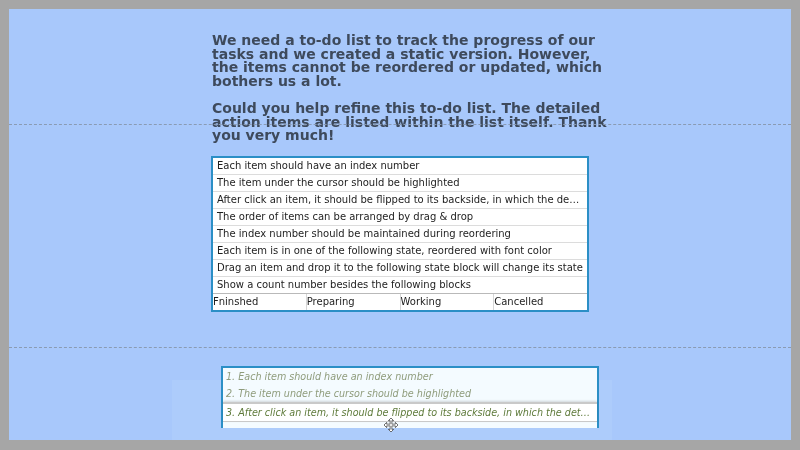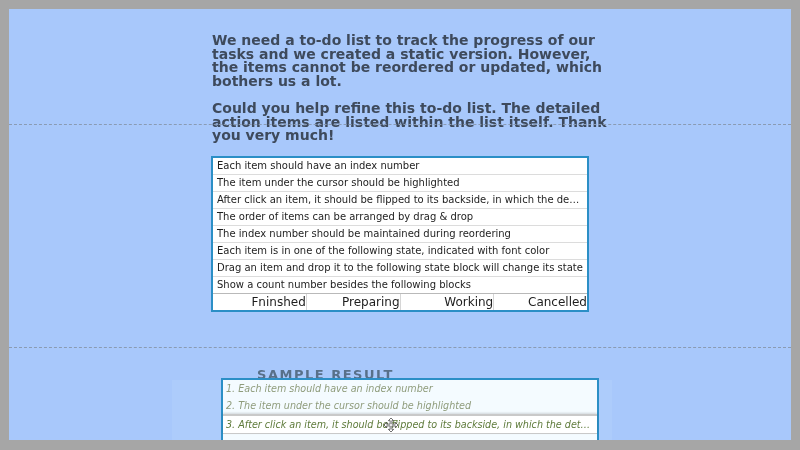--- a/index.html
+++ b/index.html
@@ -28,34 +28,34 @@
     border: 2px solid #2b8fc6; background: #ffffff;
   }
   .task-row {
     height: 16px; line-height: 16px; font-size: 10px; color: #1d1d1d;
     padding: 0 4px; border-bottom: 1px solid #dcdcdc;
     white-space: nowrap; overflow: hidden; text-overflow: ellipsis;
     cursor: pointer;
   }
   .state-bar { display: flex; border-top: 1px solid #b9b9b9; }
   .state-btn {
-    flex: 1; text-align: right; font-size: 12px; color: #1d1d1d;
+    flex: 1; text-align: left; font-size: 10px; color: #1d1d1d;
     height: 16px; line-height: 16px; border-left: 1px solid #d6d6d6; cursor: pointer;
   }
   .state-btn:first-child { border-left: none; }
   .sample-title {
     position: absolute; left: 0; width: 633px; top: 358px; text-align: center;
     font-size: 13px; font-weight: bold; letter-spacing: 1.5px; color: #587089;
   }
   .sample-glow {
     position: absolute; left: 163px; top: 371px; width: 440px; height: 70px;
     background: #adccfb;
   }
   .sample-box {
-    position: absolute; left: 212px; top: 369px; width: 374px; height: 60px;
+    position: absolute; left: 212px; top: 357px; width: 374px; height: 60px;
     border: 2px solid #2b8fc6; border-bottom: none; background: #f4fbff;
   }
   .sample-row {
     height: 17px; line-height: 17px; font-size: 9.6px; font-style: italic;
     color: #8f9c7c; padding: 0 3px; white-space: nowrap; overflow: hidden;
     text-overflow: ellipsis; cursor: pointer;
   }
   .sample-row.active {
     color: #5e7a3a; background: #ffffff;
     border-top: 2px solid #c9c9c9; border-bottom: 1px solid #c9c9c9;
@@ -76,21 +76,21 @@
   </div>
 
   <div class="divider" style="top:115px;"></div>
 
   <div class="task-box">
     <div class="task-row">Each item should have an index number</div>
     <div class="task-row">The item under the cursor should be highlighted</div>
     <div class="task-row">After click an item, it should be flipped to its backside, in which the detailed description is shown</div>
     <div class="task-row">The order of items can be arranged by drag &amp; drop</div>
     <div class="task-row">The index number should be maintained during reordering</div>
-    <div class="task-row">Each item is in one of the following state, indicated with font color</div>
+    <div class="task-row">Each item is in one of the following state, reordered with font color</div>
     <div class="task-row">Drag an item and drop it to the following state block will change its state</div>
     <div class="task-row" style="border-bottom:none;">Show a count number besides the following blocks</div>
     <div class="state-bar">
       <div class="state-btn">Fninshed</div>
       <div class="state-btn">Preparing</div>
       <div class="state-btn">Working</div>
       <div class="state-btn">Cancelled</div>
     </div>
   </div>
 

